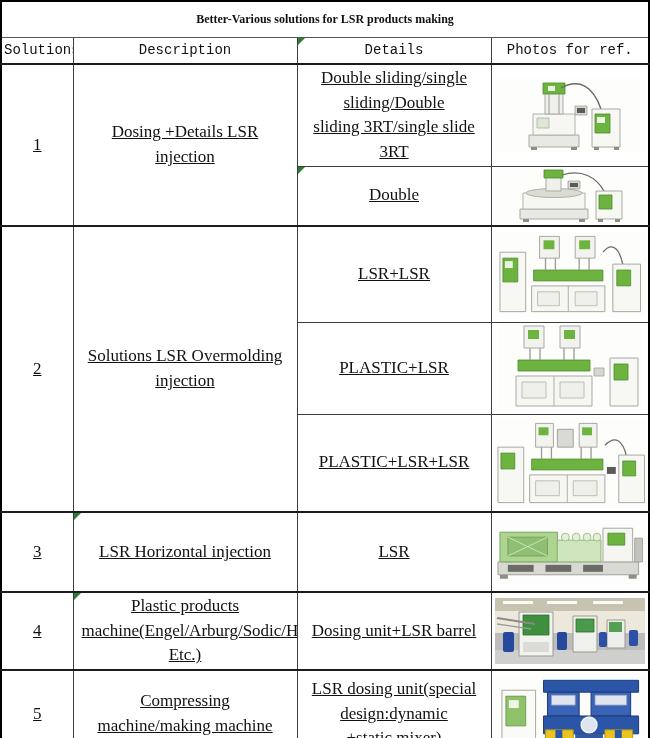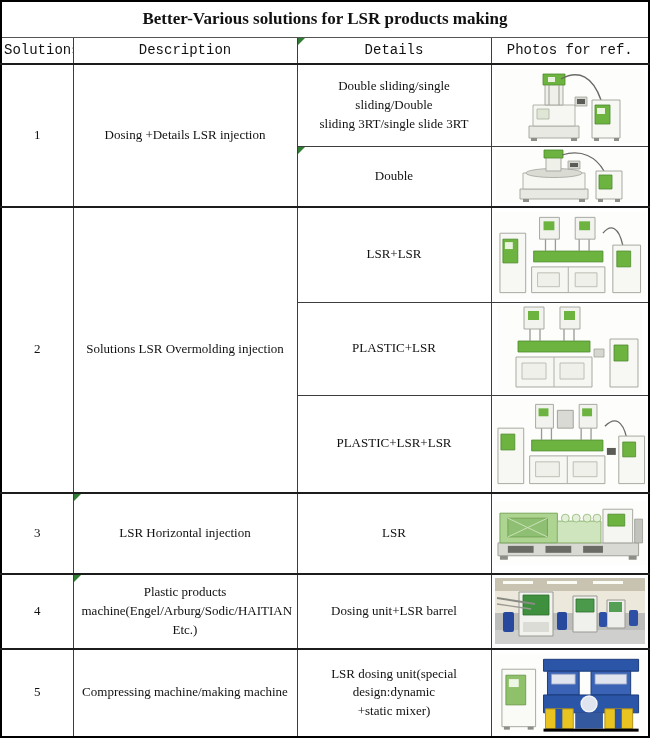--- a/index.html
+++ b/index.html
@@ -2,23 +2,23 @@
 <html><head>
 <meta charset="utf-8">
 <style>
   html,body{margin:0;padding:0;background:#ffffff;}
   body{width:650px;font-family:"Liberation Serif","DejaVu Serif",serif;color:#111;}
   table.sol{width:650px;height:738px;border-collapse:collapse;table-layout:fixed;background:#fff;
             border:2px solid #000;}
   td,th{border:1px solid #3d3d3d;vertical-align:middle;text-align:center;position:relative;
         padding:1px 2px;overflow:hidden;}
   tr.r-major > td{border-top:2px solid #1c1c1c;}
-  th.title-cell{font-size:17px;font-weight:bold;border-bottom:1.5px solid #555;}
+  th.title-cell{font-size:12px;font-weight:bold;border-bottom:1.5px solid #555;}
   th.col-head{font-size:14px;font-weight:normal;font-family:Liberation Mono, monospace;}
-  .cell-text{font-size:13px;line-height:1.45;white-space:pre-line;padding:0 6px;}
+  .cell-text{font-size:17px;line-height:1.45;white-space:pre-line;padding:0 6px;text-decoration:underline;}
   td.details-cell .cell-text{padding:0 8px;}
   .corner-marker{position:absolute;top:0;left:0;width:0;height:0;
                  border-top:7px solid #2e7d32;border-right:7px solid transparent;}
   .photo{display:flex;align-items:center;justify-content:center;width:100%;height:100%;}
   .photo svg{display:block;}
   svg *{vector-effect:non-scaling-stroke;}
 </style>
 </head>
 <body>
 

